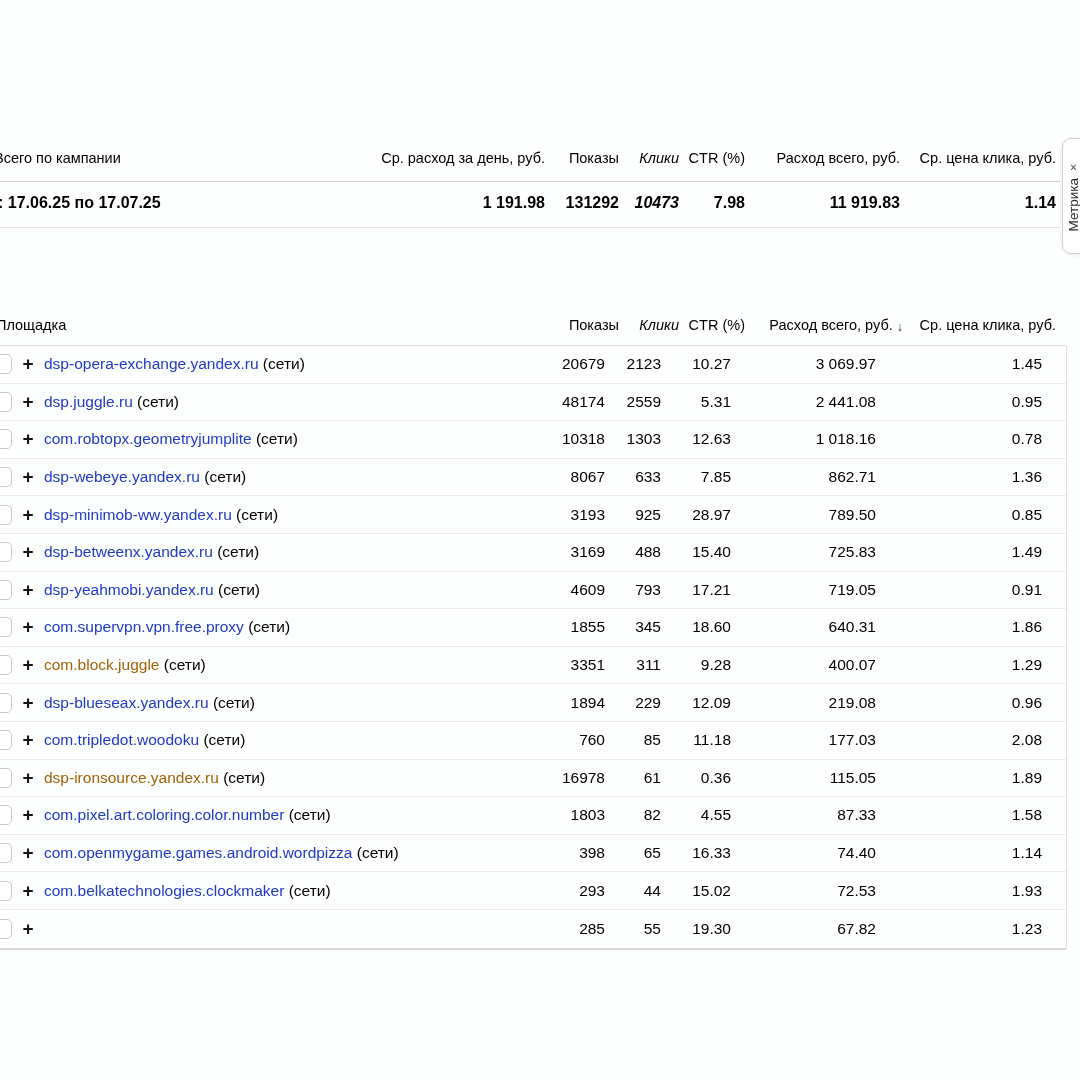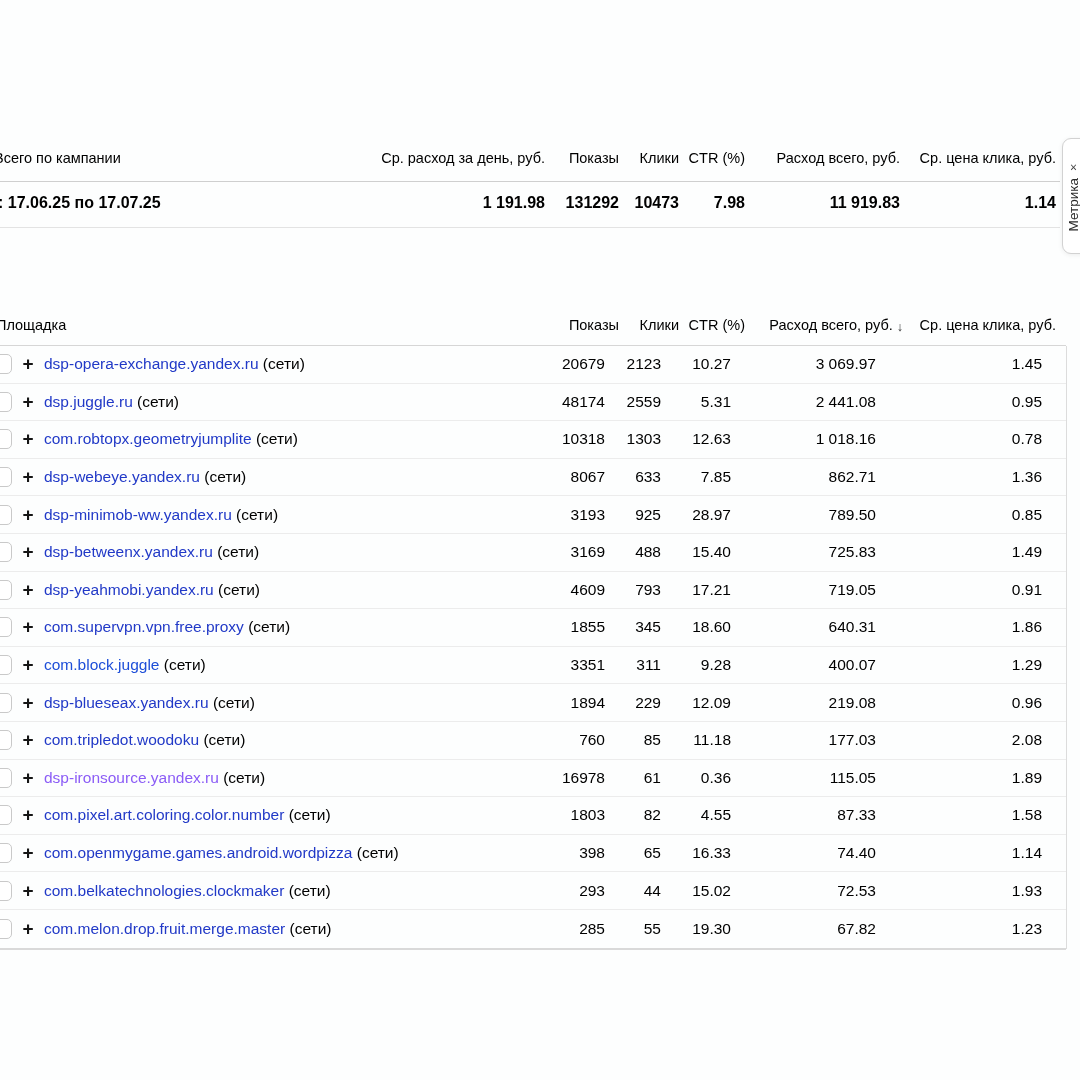--- a/index.html
+++ b/index.html
@@ -12,21 +12,21 @@
     background: #fdfefe;
     overflow: hidden;
   }
 
   
   .s-header-row { position: absolute; top: 148px; left: 0; right: 0; height: 24px; font-size: 14.5px; color: #000; }
   .s-label { position: absolute; left: -6px; top: 2px; white-space: nowrap; }
   .rcell { position: absolute; top: 2px; white-space: nowrap; }
   .r-avgday { right: 535px; }
   .r-imp    { right: 461px; }
-  .r-clk    { right: 401px; }
+  .r-clk    { right: 401px; font-style: italic; }
   .r-ctr    { right: 335px; }
   .r-cost   { right: 180px; }
   .r-cpc    { right: 24px;  }
 
   .divider { position: absolute; left: 0; height: 1px; background: #cfcfcf; }
   .d1 { top: 181px; width: 1060px; }
   .d2 { top: 227px; width: 1060px; background: #e3e3e3; }
   .d3 { top: 345px; width: 1066px; background: #d6d6d6; }
 
   .s-value-row { position: absolute; top: 191px; left: 0; right: 0; height: 26px; font-size: 16px; font-weight: 700; color: #000; }
@@ -222,21 +222,21 @@
         <span class="pname"><a href="#" class="plink" style="color: rgb(33, 57, 199);">com.supervpn.vpn.free.proxy</a><span class="net"> (сети)</span></span>
         <span class="num imp">1855</span>
         <span class="num clk">345</span>
         <span class="num ctr">18.60</span>
         <span class="num cost">640.31</span>
         <span class="num cpc">1.86</span>
       </div>
       <div class="prow">
         <span class="cb"></span>
         <span class="plus">+</span>
-        <span class="pname"><a href="#" class="plink" style="color: #1d4ed8;">com.block.juggle</a><span class="net"> (сети)</span></span>
+        <span class="pname"><a href="#" class="plink" style="color: #a16207;">com.block.juggle</a><span class="net"> (сети)</span></span>
         <span class="num imp">3351</span>
         <span class="num clk">311</span>
         <span class="num ctr">9.28</span>
         <span class="num cost">400.07</span>
         <span class="num cpc">1.29</span>
       </div>
       <div class="prow">
         <span class="cb"></span>
         <span class="plus">+</span>
         <span class="pname"><a href="#" class="plink" style="color: rgb(33, 57, 199);">dsp-blueseax.yandex.ru</a><span class="net"> (сети)</span></span>
@@ -252,21 +252,21 @@
         <span class="pname"><a href="#" class="plink" style="color: rgb(33, 57, 199);">com.tripledot.woodoku</a><span class="net"> (сети)</span></span>
         <span class="num imp">760</span>
         <span class="num clk">85</span>
         <span class="num ctr">11.18</span>
         <span class="num cost">177.03</span>
         <span class="num cpc">2.08</span>
       </div>
       <div class="prow">
         <span class="cb"></span>
         <span class="plus">+</span>
-        <span class="pname"><a href="#" class="plink" style="color: #8b5cf6;">dsp-ironsource.yandex.ru</a><span class="net"> (сети)</span></span>
+        <span class="pname"><a href="#" class="plink" style="color: #a16207;">dsp-ironsource.yandex.ru</a><span class="net"> (сети)</span></span>
         <span class="num imp">16978</span>
         <span class="num clk">61</span>
         <span class="num ctr">0.36</span>
         <span class="num cost">115.05</span>
         <span class="num cpc">1.89</span>
       </div>
       <div class="prow">
         <span class="cb"></span>
         <span class="plus">+</span>
         <span class="pname"><a href="#" class="plink" style="color: rgb(33, 57, 199);">com.pixel.art.coloring.color.number</a><span class="net"> (сети)</span></span>
@@ -292,21 +292,20 @@
         <span class="pname"><a href="#" class="plink" style="color: rgb(33, 57, 199);">com.belkatechnologies.clockmaker</a><span class="net"> (сети)</span></span>
         <span class="num imp">293</span>
         <span class="num clk">44</span>
         <span class="num ctr">15.02</span>
         <span class="num cost">72.53</span>
         <span class="num cpc">1.93</span>
       </div>
       <div class="prow">
         <span class="cb"></span>
         <span class="plus">+</span>
-        <span class="pname"><a href="#" class="plink" style="color: rgb(33, 57, 199);">com.melon.drop.fruit.merge.master</a><span class="net"> (сети)</span></span>
         <span class="num imp">285</span>
         <span class="num clk">55</span>
         <span class="num ctr">19.30</span>
         <span class="num cost">67.82</span>
         <span class="num cpc">1.23</span>
       </div>
     </div>
   <div class="vline"></div>
 
 </div>

